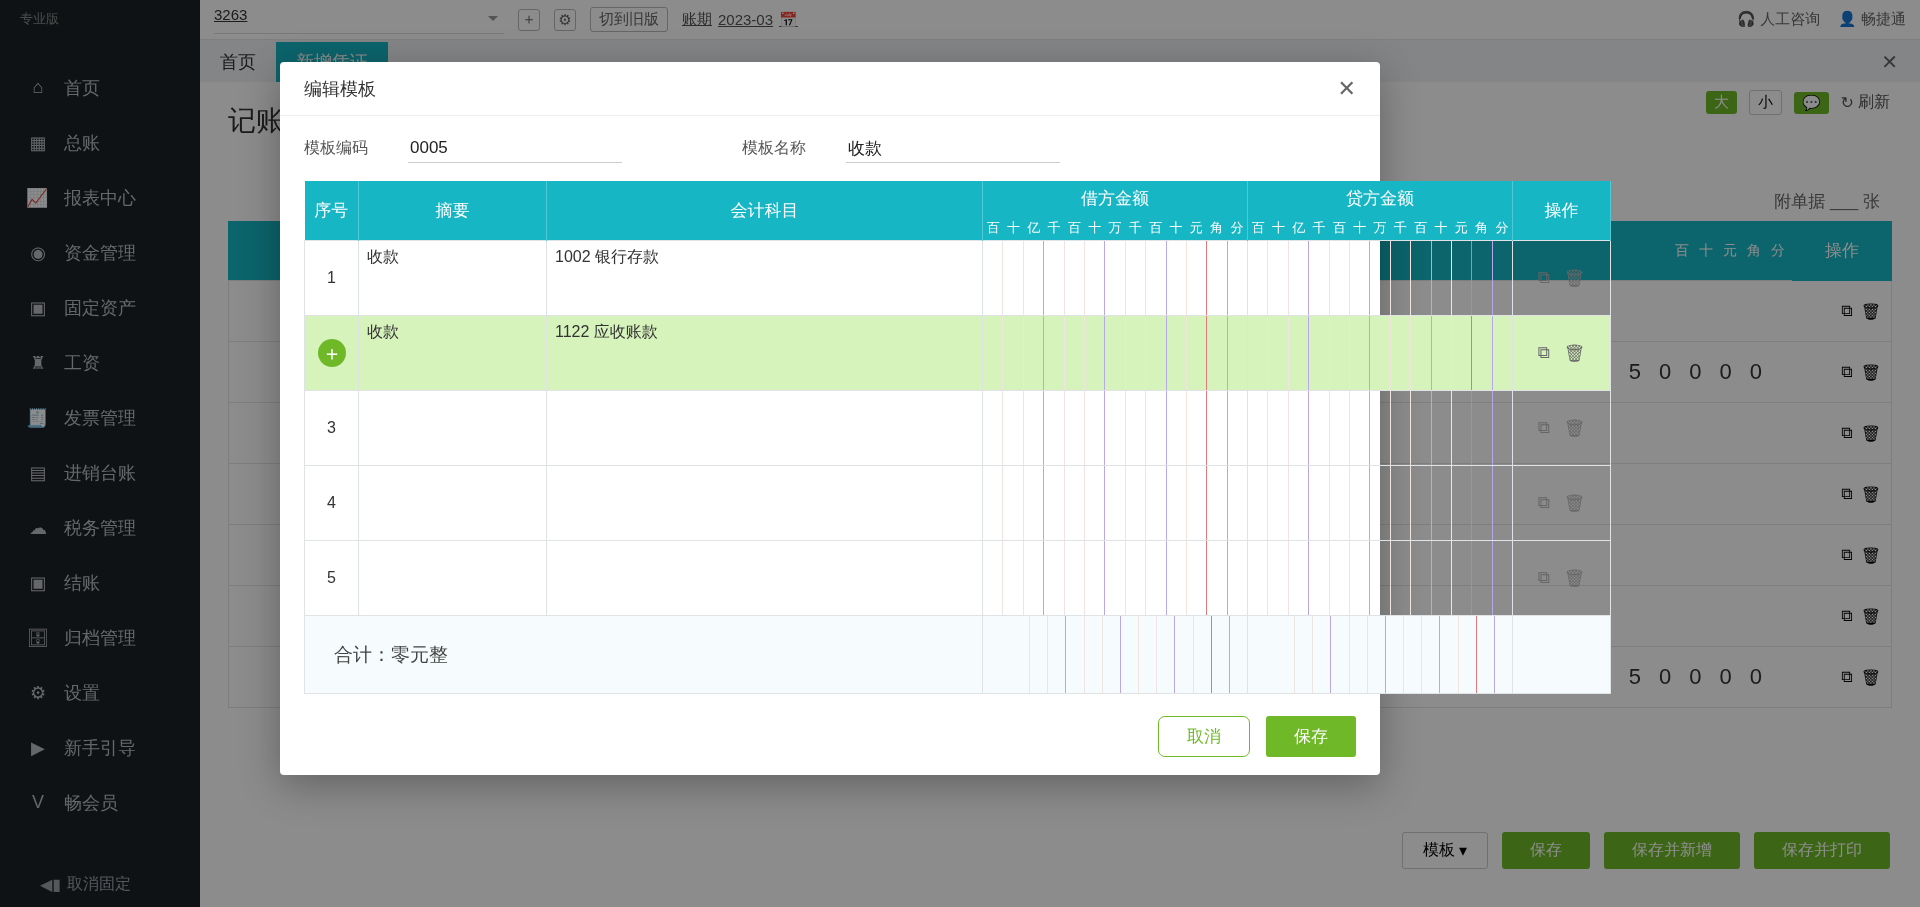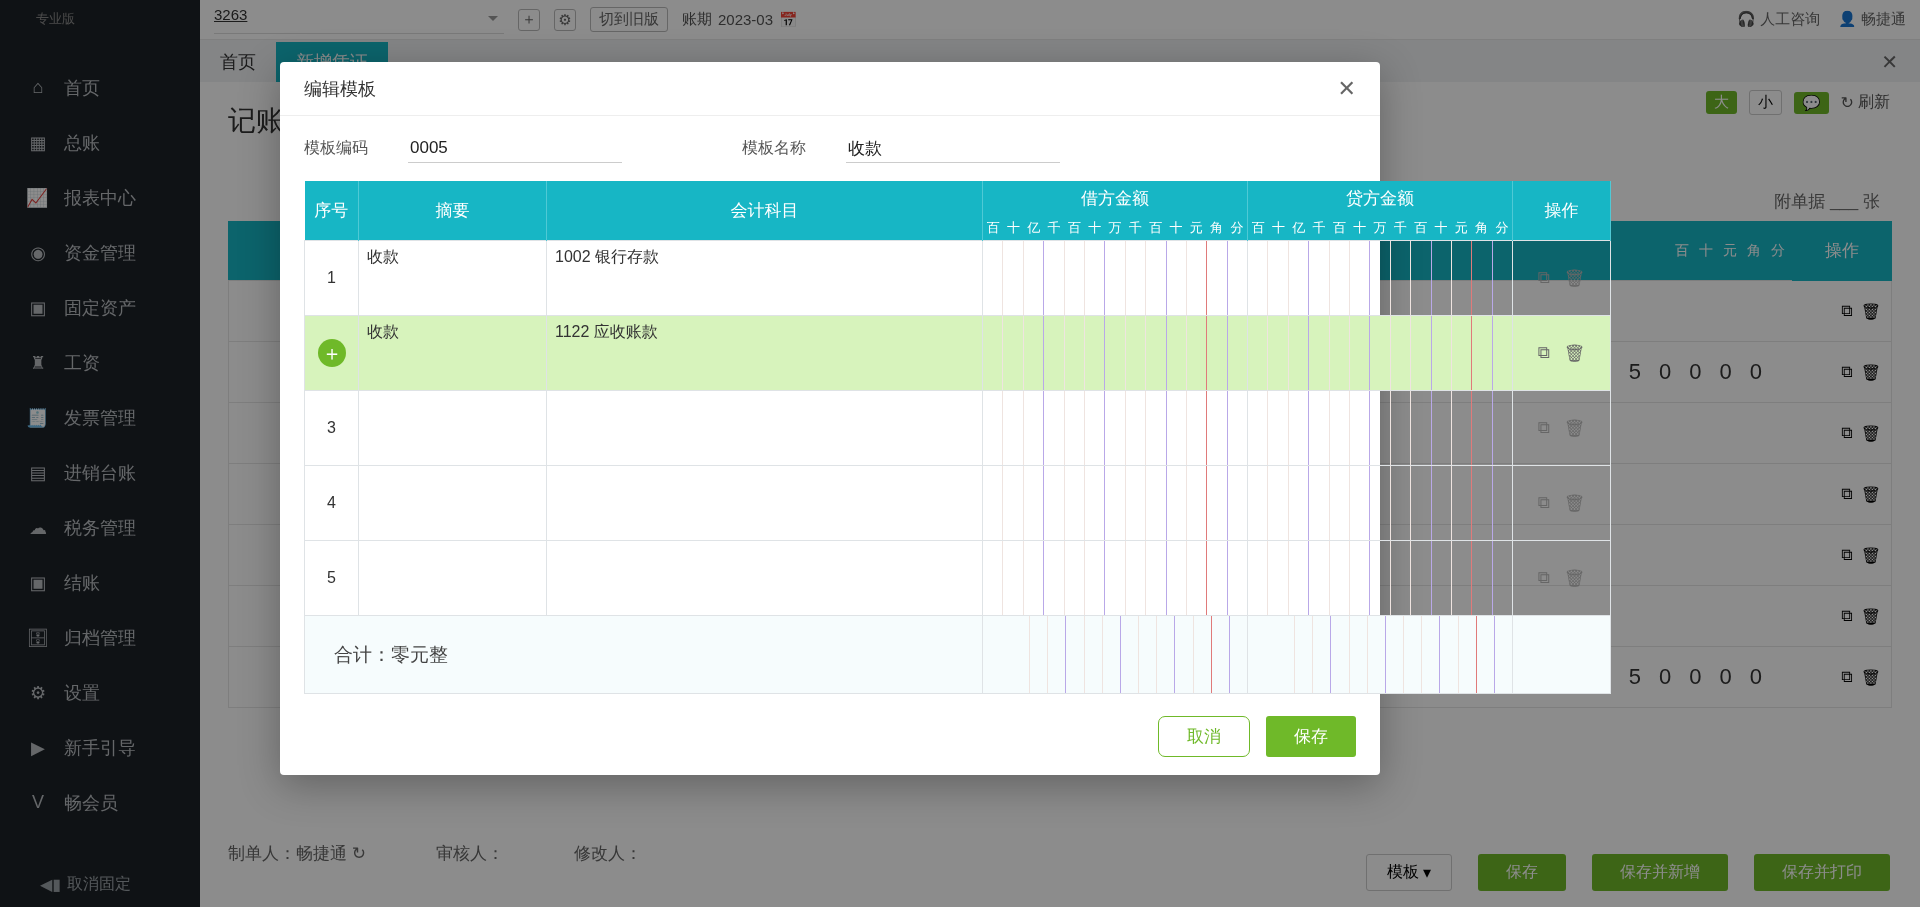--- a/index.html
+++ b/index.html
@@ -1,31 +1,31 @@
 <!DOCTYPE html>
 <html><head>
 <meta charset="utf-8">
 <style>
 * { margin:0; padding:0; box-sizing:border-box; font-family:"Microsoft YaHei","PingFang SC",sans-serif; }
 body { width:1920px; height:907px; overflow:hidden; background:#f0f2f5; position:relative; }
 
 
 .sidebar { width:200px; height:907px; background:#1d2227; position:absolute; left:0; top:0; color:#b8bcc0; }
-.logo { height:60px; padding:10px 36px; font-size:13px; color:#888; }
+.logo { height:60px; padding:10px 20px; font-size:13px; color:#888; }
 .nav-item { height:55px; display:flex; align-items:center; padding-left:28px; font-size:18px; cursor:pointer; gap:16px; }
 .nav-icon { width:20px; height:20px; display:inline-flex; align-items:center; justify-content:center; }
 .unpin { position:absolute; bottom:12px; left:40px; color:#9aa0a6; font-size:16px; cursor:pointer; display:flex; gap:6px; align-items:center;}
 
 
 .topbar { position:absolute; left:200px; right:0; top:0; height:40px; background:#fff; display:flex; align-items:center; padding:0 14px; gap:14px; font-size:15px; color:#555; border-bottom:1px solid #e8e8e8;}
 .dropdown { width:290px; height:28px; border-bottom:1px solid #ddd; color:#333; position:relative;text-decoration:underline; }
 .dropdown:after { content:""; position:absolute; right:6px; top:10px; border:5px solid transparent; border-top-color:#999; }
 .tb-icon { width:22px; height:22px; border:1px solid #bbb; border-radius:3px; display:inline-flex; align-items:center; justify-content:center; color:#666; cursor:pointer;}
 .switch-btn { border:1px solid #bbb; border-radius:3px; padding:2px 8px; color:#666; cursor:pointer; }
-.period { display:flex; align-items:center; gap:6px; }
+.period { display:flex; align-items:center; gap:6px;text-decoration:underline; }
 .tb-right { margin-left:auto; display:flex; gap:18px; align-items:center; color:#666;}
 
 
 .tabs { position:absolute; left:200px; top:40px; height:42px; display:flex; align-items:flex-end; }
 .tab { padding:8px 20px; font-size:18px; color:#333; }
 .tab.active { background:#17b6c5; color:#fff; }
 .tab-close { position:absolute; right:22px; top:50px; font-size:20px; color:#666; cursor:pointer;}
 
 
 .main { position:absolute; left:200px; right:0; top:82px; bottom:0; padding:20px 28px; background:#fff; }
@@ -38,21 +38,21 @@
 .voucher-meta { margin-top:50px; display:flex; gap:40px; font-size:17px; color:#666;}
 .attach { margin-left:auto; margin-right:12px;}
 
 .bg-table { margin-top:8px; }
 .bg-table-head { background:#17b6c5; height:60px; color:#fff; font-size:17px; display:flex; align-items:center; padding-right:100px;}
 .bg-op-col { width:100px; position:absolute; right:28px; text-align:center; line-height:60px; background:#17b6c5; color:#fff;}
 .bg-units { position:absolute; right:130px; display:flex; color:#fff; font-size:14px; }
 .bg-unit { width:24px; text-align:center;}
 .bg-table-row { height:62px; border:1px solid #e5e5e5; margin-top:-1px; display:flex; align-items:center; justify-content:flex-end; padding-right:10px; gap:8px;}
 .bg-amount { position:absolute; right:140px; font-size:22px; letter-spacing:18px; color:#333;}
-.footer-btns { position:absolute; bottom:16px; right:30px; display:flex; gap:26px;}
+.footer-btns { position:absolute; bottom:38px; right:30px; display:flex; gap:14px;}
 .btn-outline { border:1px solid #ccc; padding:6px 20px; border-radius:3px; font-size:16px; display:flex; align-items:center; gap:4px; cursor:pointer;}
 .btn-solid-green { background:#6fb929; color:#fff; padding:8px 28px; border-radius:3px; font-size:16px; cursor:pointer;}
 .footer-creator { position:absolute; left:28px; bottom:42px; display:flex; gap:70px; font-size:17px; color:#666;}
 
 
 .overlay { position:absolute; inset:0; background:rgba(0,0,0,.45); }
 .modal { position:absolute; width:1100px; left:280px; top:62px; background:#fff; border-radius:4px; box-shadow:0 10px 40px rgba(0,0,0,.3); }
 .modal-head { height:54px; display:flex; align-items:center; padding:0 24px; border-bottom:1px solid #eee;}
 .modal-title { font-size:18px; color:#333; font-weight:500;}
 .modal-close { margin-left:auto; font-size:22px; color:#666; cursor:pointer;}
@@ -219,25 +219,20 @@
       </div>
     <div class="bg-table-row">
         <span>⧉</span>
         <span>🗑</span>
       </div>
     <div class="bg-table-row">
         <span class="bg-amount">50000</span>
         <span>⧉</span>
         <span>🗑</span>
       </div>
-  </div>
-  <div class="footer-creator">
-    <span><span>制单人：</span><span>畅捷通</span> ↻</span>
-    <span>审核人：</span>
-    <span>修改人：</span>
   </div>
   <div class="footer-btns">
     <span class="btn-outline">
         <span>模板</span> 
         <span>▾</span>
       </span>
     <span class="btn-solid-green">保存</span>
     <span class="btn-solid-green">保存并新增</span>
     <span class="btn-solid-green">保存并打印</span>
   </div>

